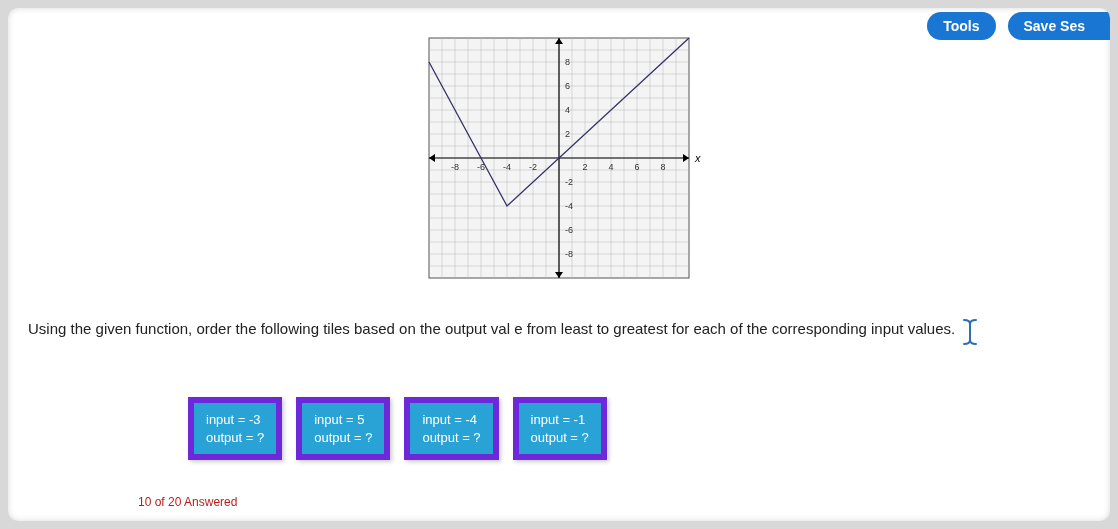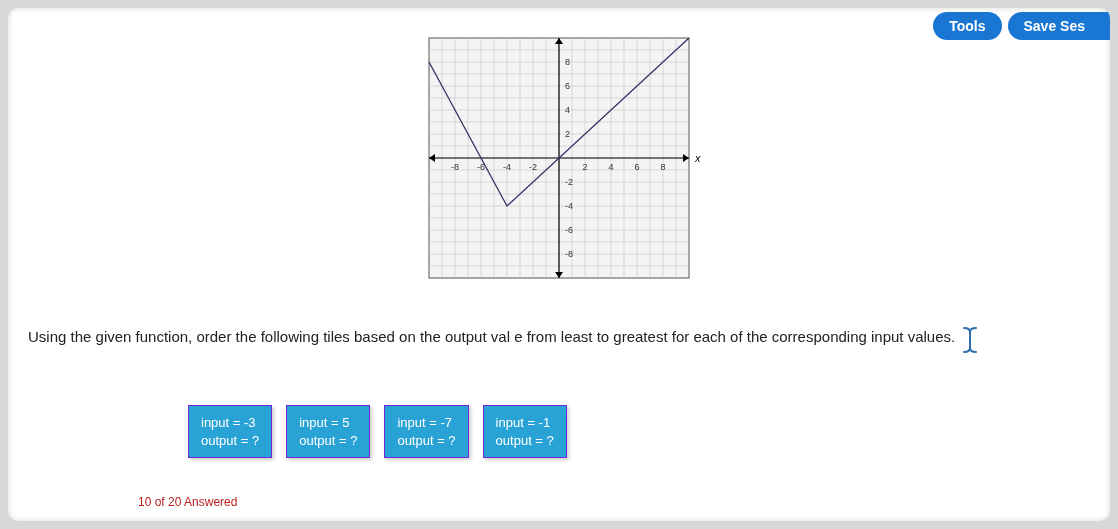--- a/index.html
+++ b/index.html
@@ -16,21 +16,21 @@
     top: 8px; left: 8px; right: 8px; bottom: 8px;
     background: #fff;
     border-radius: 10px;
     box-shadow: 0 0 6px rgba(0,0,0,.15) inset;
     overflow: hidden;
   }
   .header-btns {
     position: absolute;
     top: 4px; right: 0;
     display: flex;
-    gap: 6px;
+    gap: 12px;
     z-index: 5;
   }
   .pill {
     background: #1976d2;
     color: #fff;
     border-radius: 18px;
     padding: 6px 16px;
     font-size: 14px;
     font-weight: 600;
     display: inline-block;
@@ -40,21 +40,21 @@
   .content {
     position: absolute;
     top: 10px; left: 20px; right: 20px; bottom: 10px;
   }
   .chart-wrap {
     width: 300px;
     margin: 0 auto;
   }
   svg.chart { display:block; }
   .instruction {
-    margin-top: 24px;
+    margin-top: 16px;
     font-size: 15px;
     color: #222;
     line-height: 1.4;
     position: relative;
   }
   .cursor {
     display:inline-block;
     vertical-align: middle;
     position: relative;
     top:4px;
@@ -65,21 +65,21 @@
     display: flex;
     gap: 14px;
   }
   .tile {
     background: #29a3d6;
     color: #fff;
     padding: 8px 12px;
     font-size: 13px;
     box-shadow: 2px 2px 4px rgba(0,0,0,.2);
     cursor: grab;
-    border: 1px solid #6d28d9;
+    border: 6px solid #6d28d9;
     line-height: 1.35;
   }
   .footer {
     position: absolute;
     bottom: 2px;
     left: 110px;
     font-size: 12px;
     color: #b91c1c;
   }
   text { font-family: Arial, sans-serif; }
@@ -177,21 +177,21 @@
     <div class="tiles">
       <div class="tile">
         <div>input = -3</div>
         <div>output = ?</div>
       </div>
       <div class="tile">
         <div>input = 5</div>
         <div>output = ?</div>
       </div>
       <div class="tile">
-        <div>input = -7</div>
+        <div>input = -4</div>
         <div>output = ?</div>
       </div>
       <div class="tile">
         <div>input = -1</div>
         <div>output = ?</div>
       </div>
     </div>
 
     <div class="footer">10 of 20 Answered</div>
 

